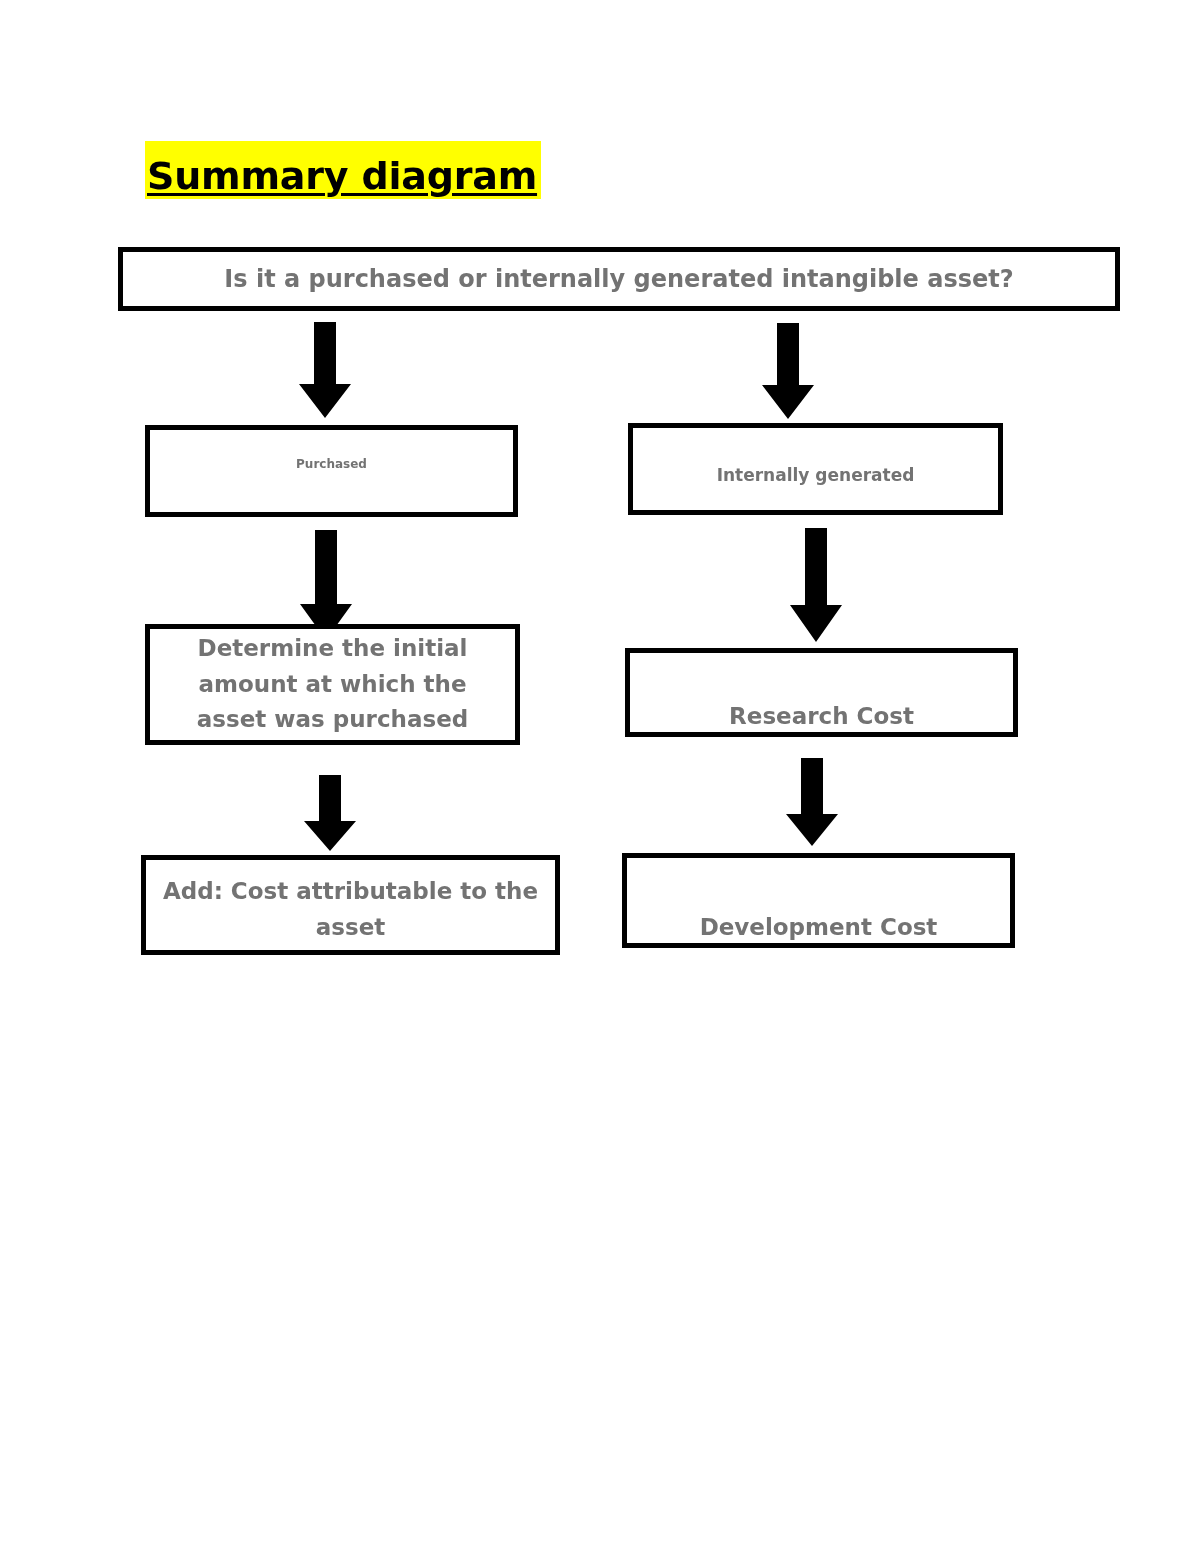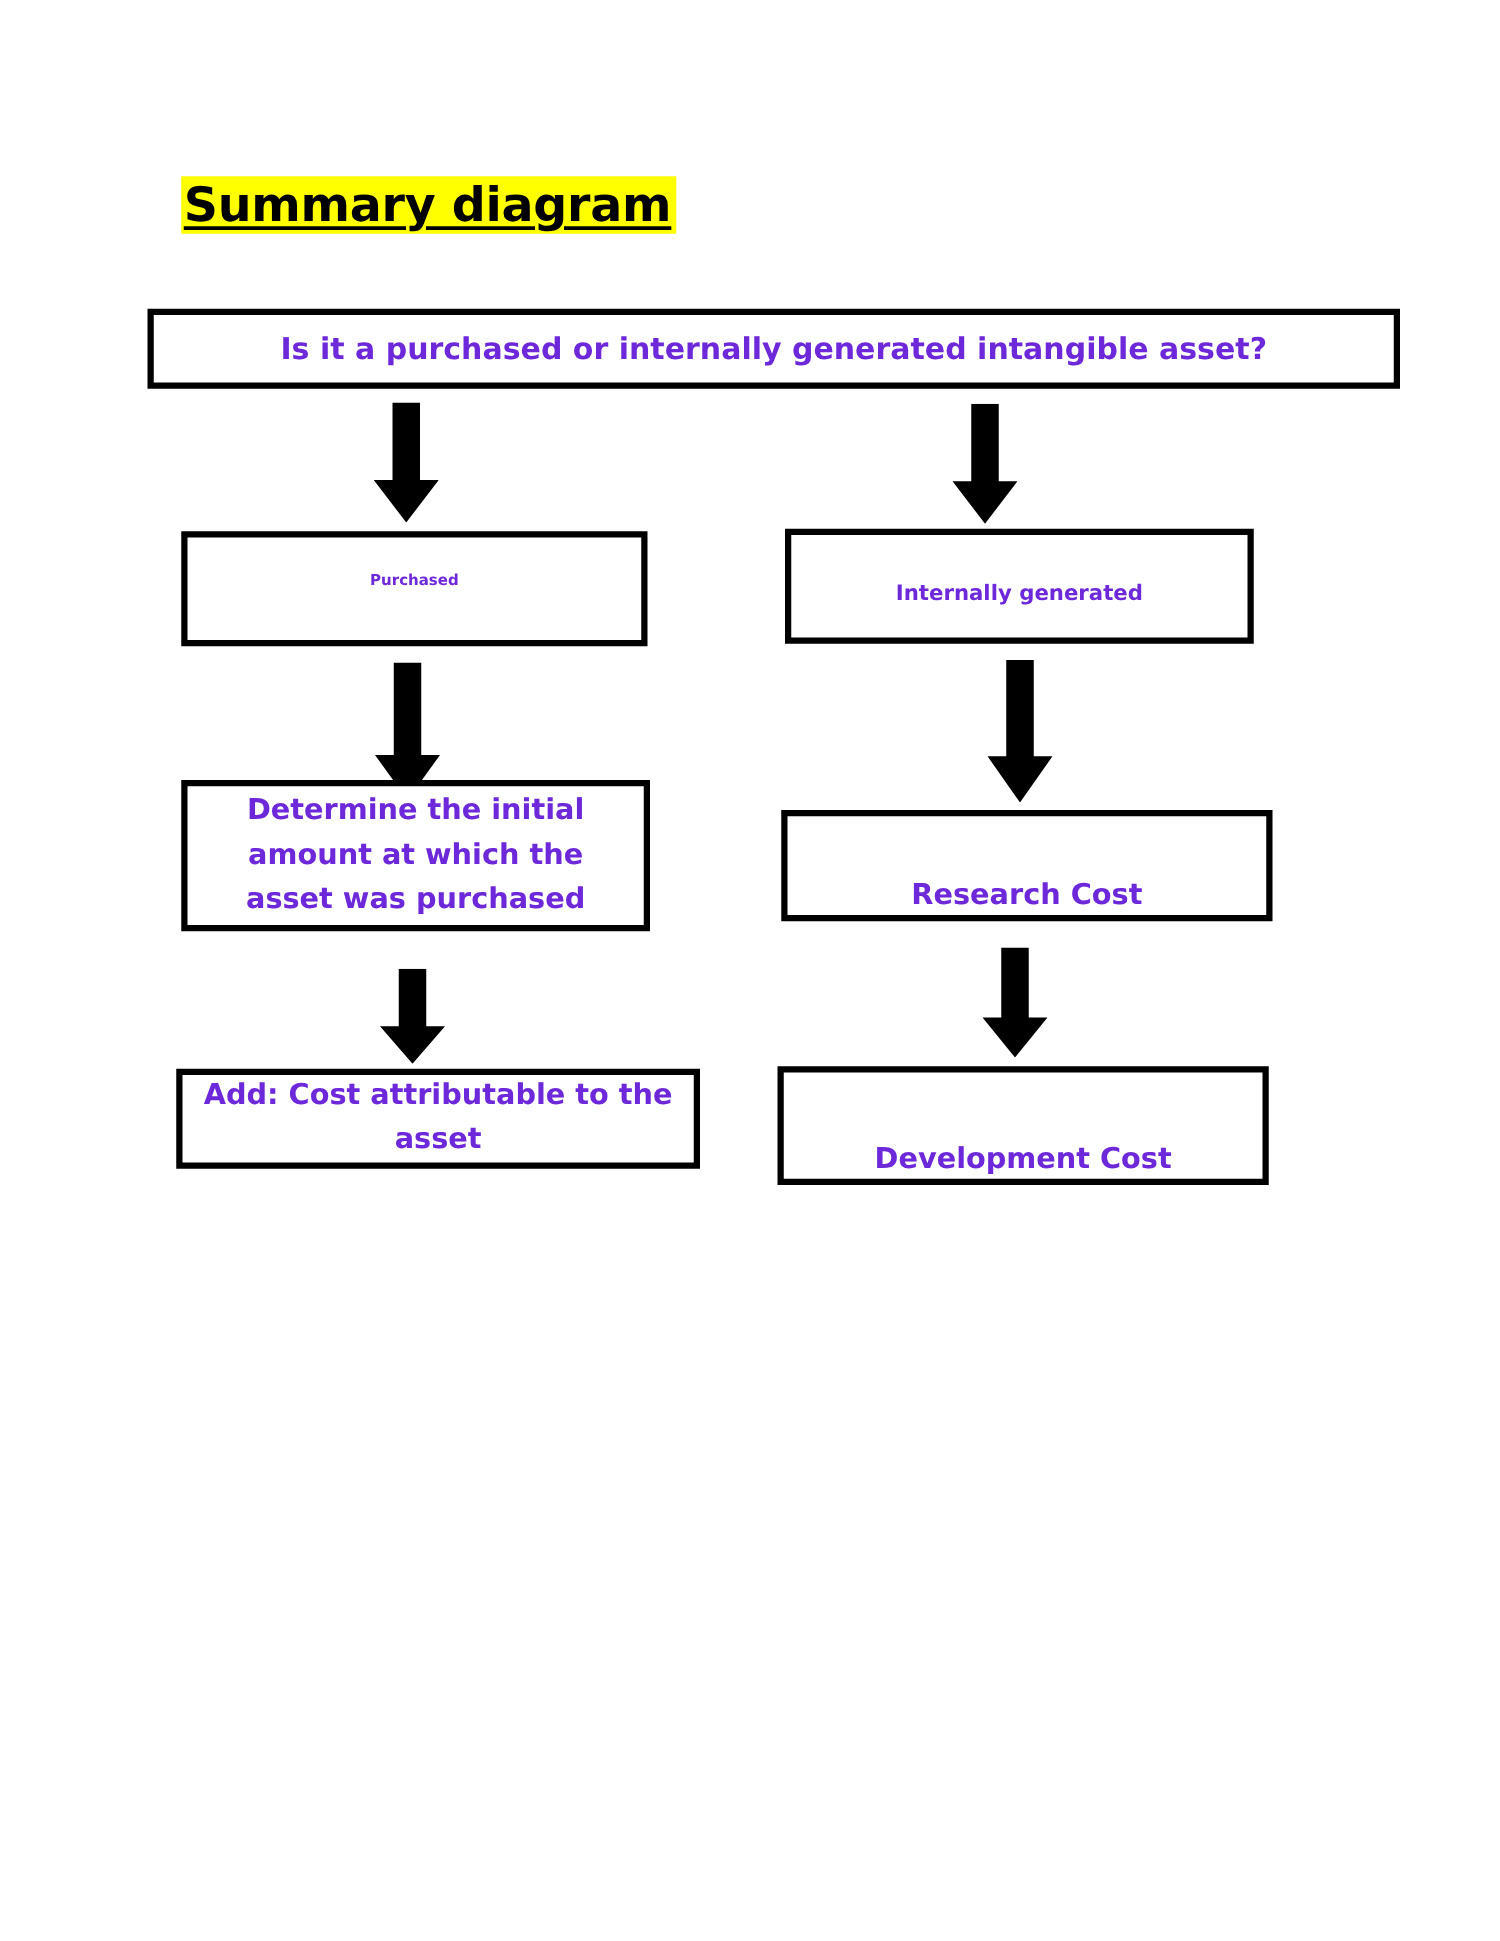--- a/index.html
+++ b/index.html
@@ -25,21 +25,21 @@
   .title {
     position: absolute;
     left: 145px;
     top: 141px;
     font-size: 38px;
     font-weight: bold;
     line-height: 1.15;
     letter-spacing: -0.2px;
     background: #ffff00;
     color: #000000;
-    padding: 2px 4px 0 2px;
+    padding: 14px 4px 0 2px;
     text-decoration: underline;
     text-underline-offset: 4px;
     text-decoration-thickness: 3px;
     white-space: nowrap;
   }
 
   
   .box {
     position: absolute;
     box-sizing: border-box;
@@ -49,21 +49,21 @@
     align-items: center;
     justify-content: center;
     text-align: center;
   }
   .box .box-text {
     display: block;
     width: 100%;
     padding: 0 10px;
     box-sizing: border-box;
     font-weight: bold;
-    color: #6d28d9;
+    color: #737373;
   }
 
   
   #box-question {
     left: 118px;
     top: 247px;
     width: 1002px;
     height: 64px;
   }
   #box-question .box-text {
@@ -122,22 +122,22 @@
   #box-research-cost .box-text {
     font-size: 23px;
     line-height: 1.4;
   }
 
   
   #box-add-cost {
     left: 141px;
     top: 855px;
     width: 419px;
-    height: 80px;
-    align-items: flex-end;
+    height: 100px;
+    align-items: flex-start;
     padding-top: 14px;
   }
   #box-add-cost .box-text {
     font-size: 23px;
     line-height: 1.55;
   }
 
   #box-development-cost {
     left: 622px;
     top: 853px;

